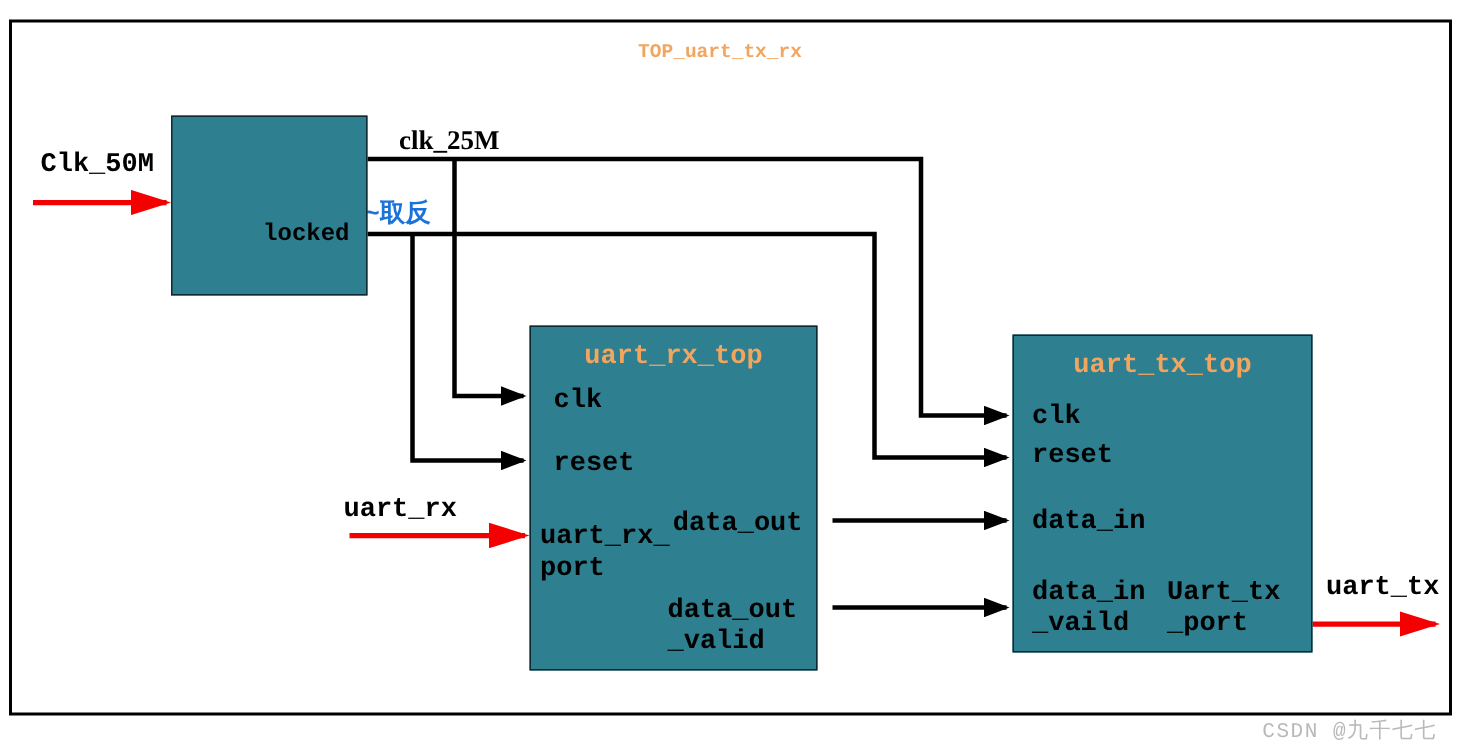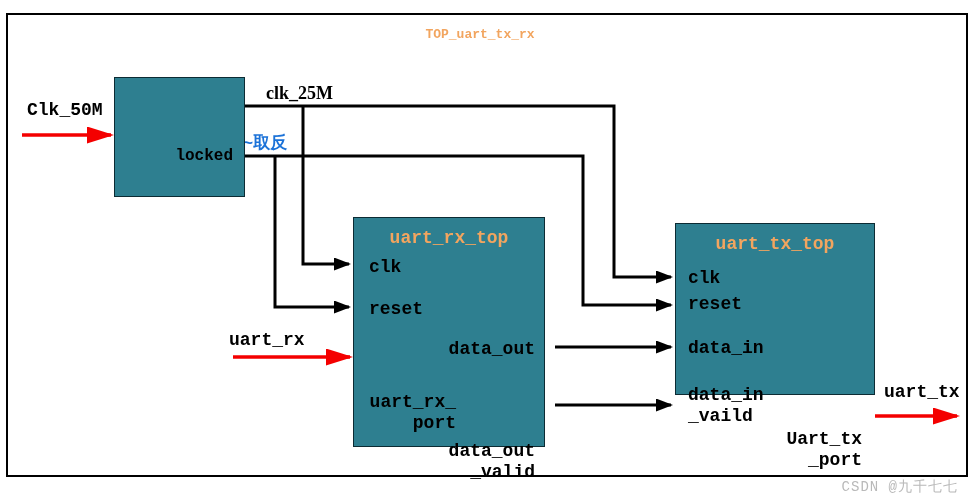--- a/index.html
+++ b/index.html
@@ -25,30 +25,30 @@
   .diagram-title{
     position:absolute;left:340px;top:27px;width:280px;text-align:center;
     font-weight:bold;font-size:13px;color:var(--title-orange);
   }
   .block{
     position:absolute;background:var(--block-teal);
     border:1.5px solid #0c2b33;box-sizing:border-box;
   }
   #pll-block{left:114px;top:77px;width:131px;height:120px;}
   #rx-block{left:353px;top:217px;width:192px;height:230px;}
-  #tx-block{left:675px;top:223px;width:200px;height:172px;}
+  #tx-block{left:675px;top:223px;width:200px;height:212px;}
   .block-title{
     position:absolute;left:0;top:10px;width:100%;text-align:center;
     font-weight:bold;font-size:18px;color:var(--title-orange);
   }
   .port{
     position:absolute;font-weight:bold;font-size:18px;color:var(--text-black);
     white-space:pre-line;line-height:21px;
   }
-  .port.center{text-align:right;margin-top:44px;}
+  .port.center{text-align:left;}
   .port.right{text-align:right;}
   .invert-label{
     position:absolute;left:243px;top:134px;font-weight:bold;font-size:17px;
     color:var(--invert-blue);line-height:19px;
   }
   .locked-label{
     position:absolute;right:11px;top:69px;font-weight:bold;font-size:16px;
     color:var(--text-black);
   }
   .watermark{

